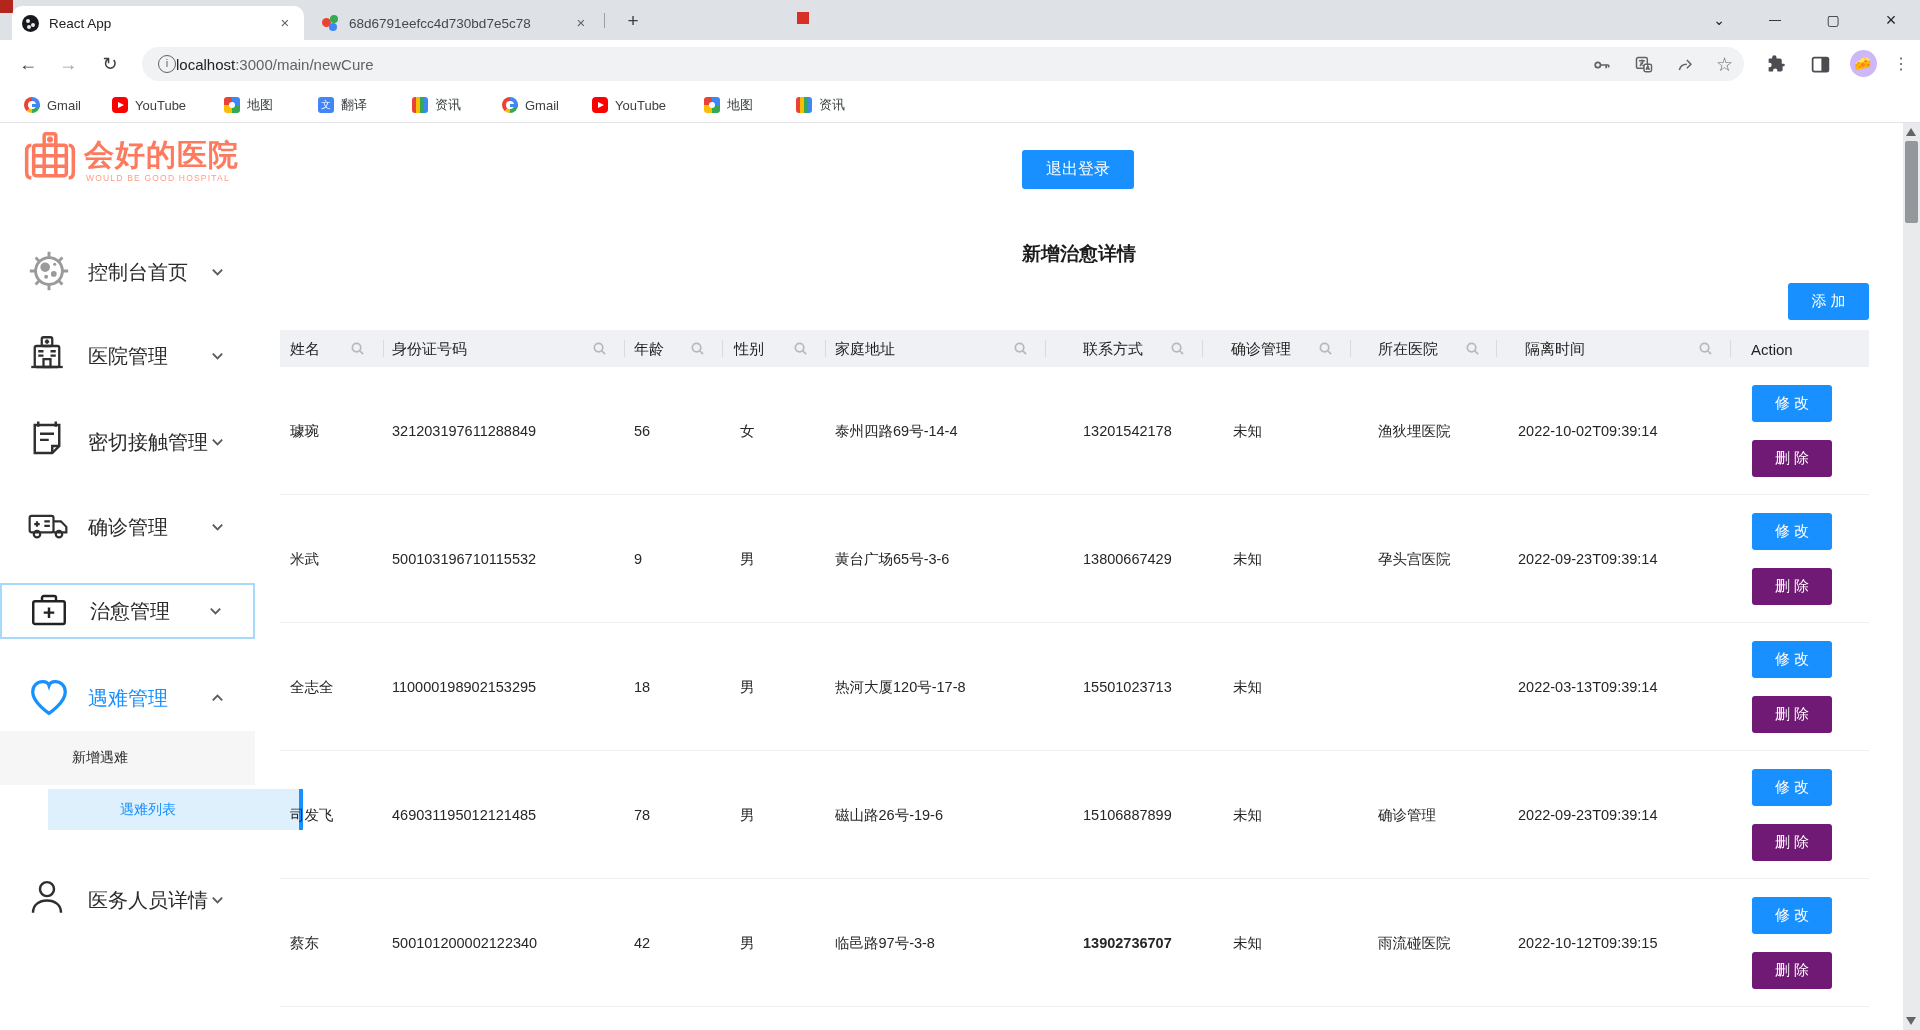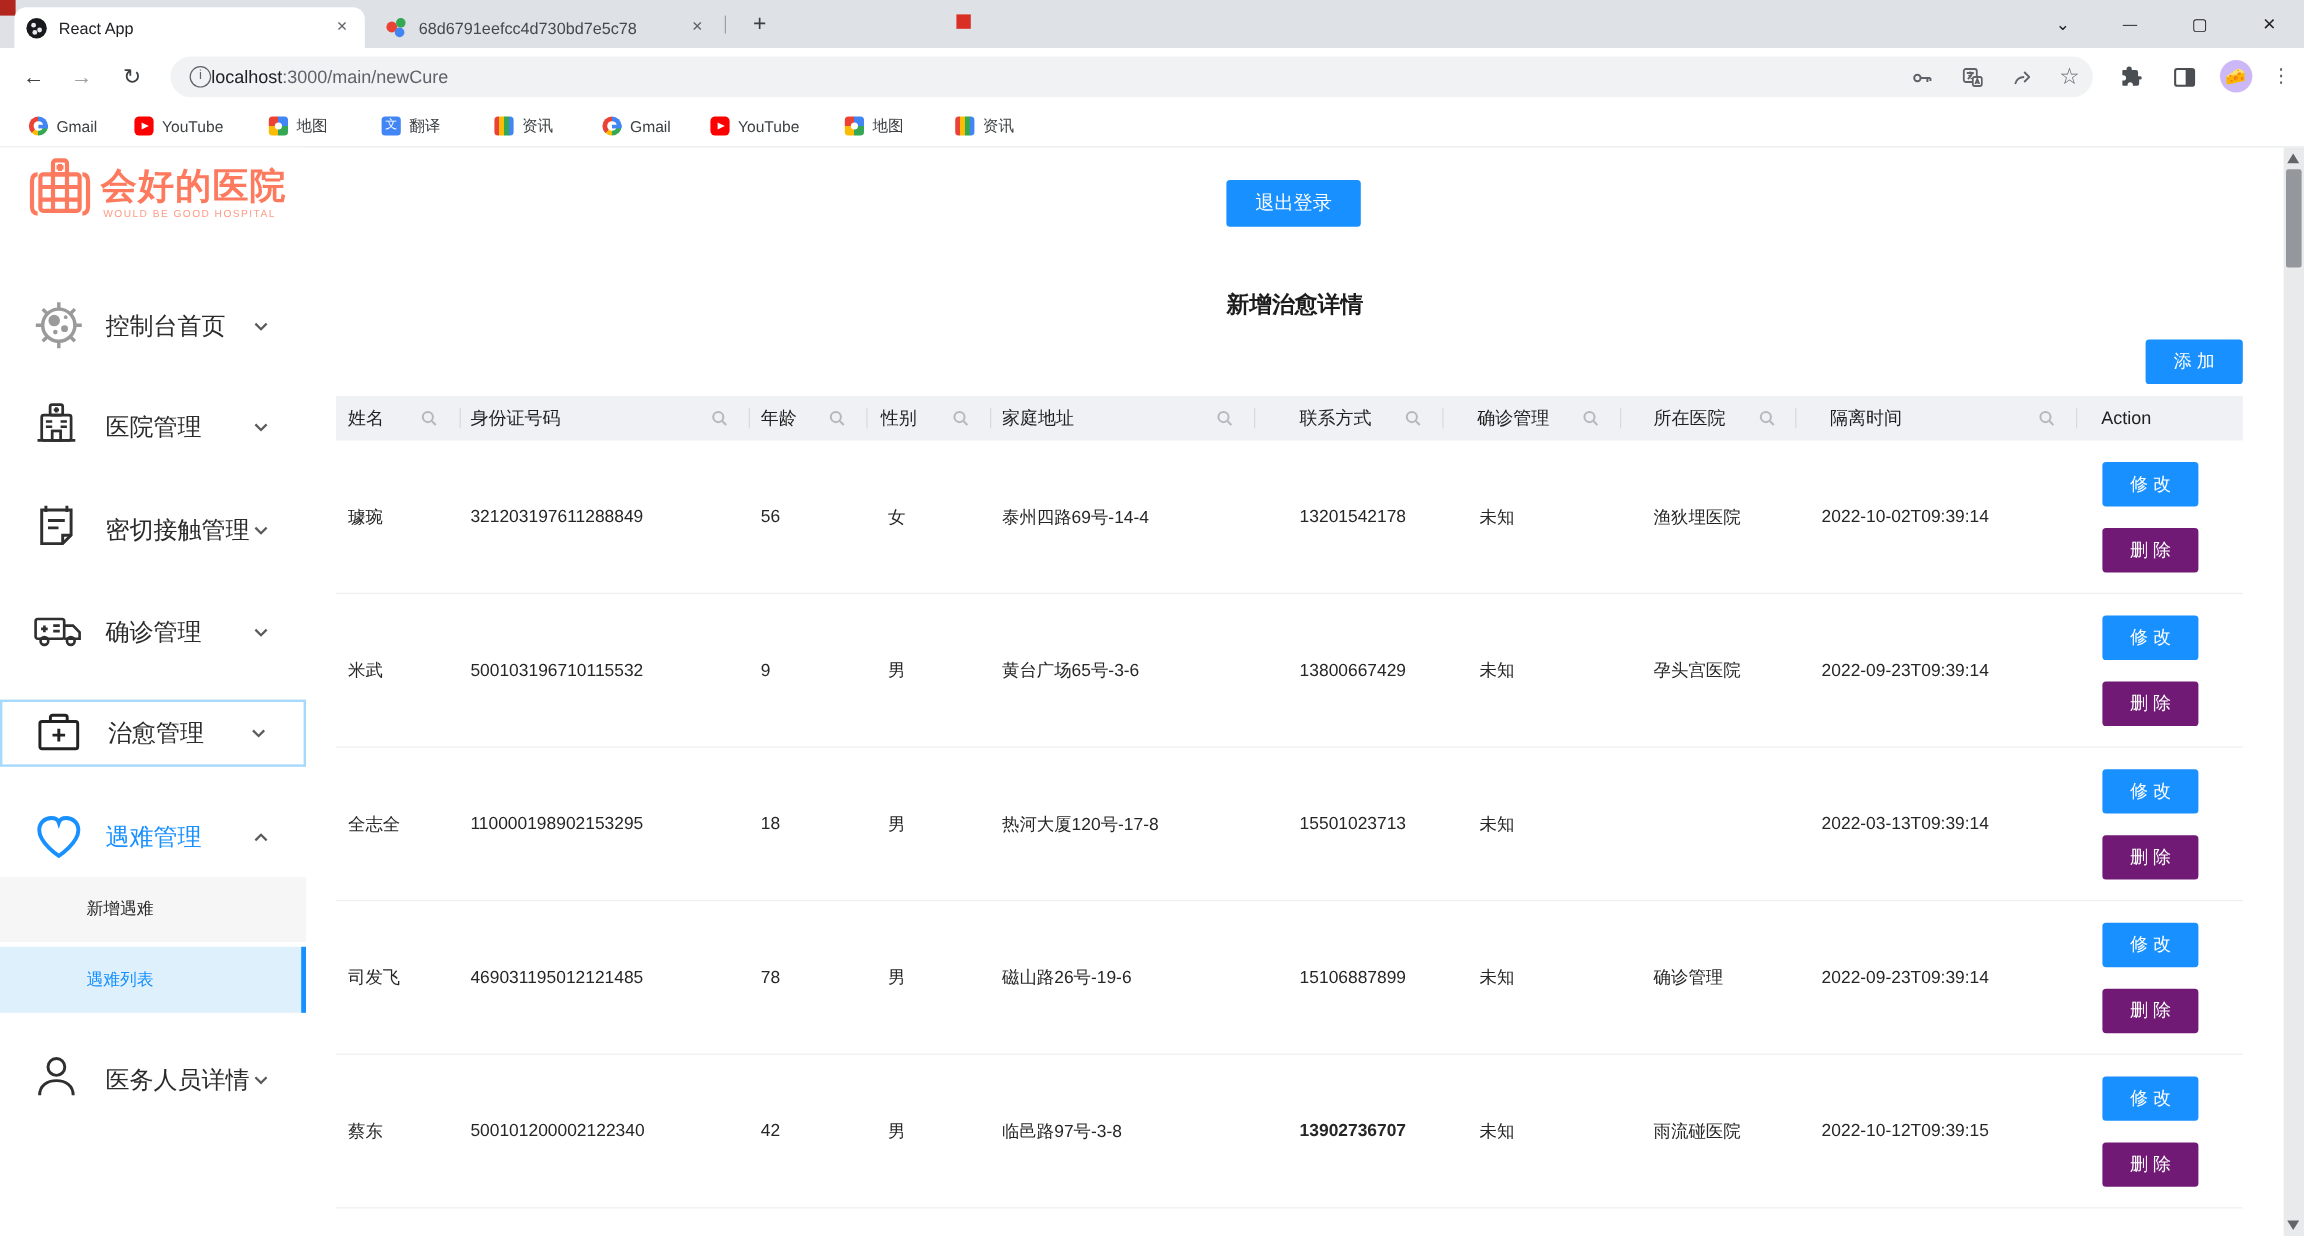--- a/index.html
+++ b/index.html
@@ -336,21 +336,21 @@
       <span class="chev">
           <svg viewBox="0 0 16 16" width="15" height="15" fill="none" stroke="currentColor" stroke-width="2">
             <path d="M3 10.5l5-5 5 5"></path>
           </svg>
         </span>
     </div>
 
     <div class="smi plain" style="top:608px; height:54px;">
       <span class="slabel">新增遇难</span>
     </div>
-    <div class="smi sel" style="top:666px; height:55px;">
+    <div class="smi sel" style="top:666px; height:41px;margin-left:48px;">
       <span class="slabel">遇难列表</span>
     </div>
 
     <div class="mi" style="top:749px;text-align:center;">
       <span class="micon">
         <svg viewBox="0 0 48 48" width="42" height="42" fill="none" stroke="#2f2f2f" stroke-width="2.8">
             <circle cx="24" cy="15" r="8"></circle>
             <path d="M8 42c0-9 7-14 16-14s16 5 16 14"></path>
           </svg>
       </span>

